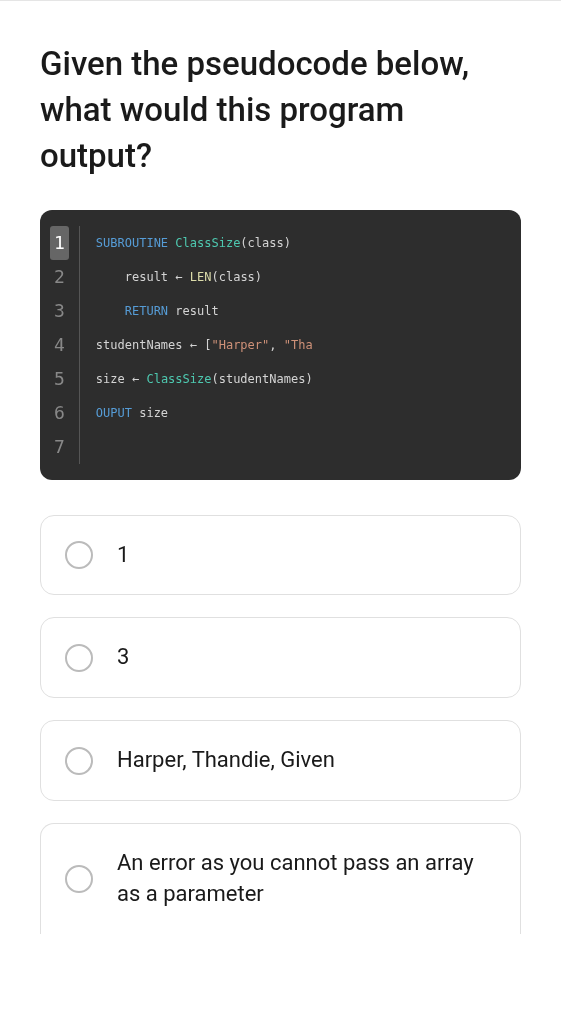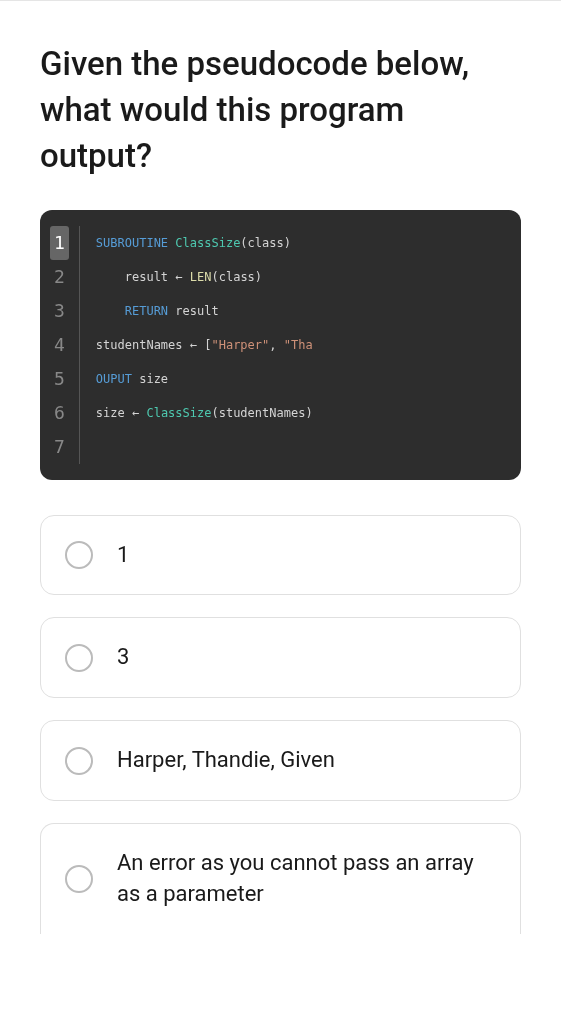--- a/index.html
+++ b/index.html
@@ -120,22 +120,22 @@
         <span>4</span>
         <span>5</span>
         <span>6</span>
         <span>7</span>
       </div>
       <div class="code-lines">
         <div><span class="kw-blue">SUBROUTINE</span> <span class="kw-func">ClassSize</span><span>(class)</span></div>
         <div><span>    result </span><span class="kw-op">←</span><span> </span><span class="kw-yellow">LEN</span><span>(class)</span></div>
         <div><span>    </span><span class="kw-blue">RETURN</span><span> result</span></div>
         <div><span>studentNames </span><span class="kw-op">←</span><span> [</span><span class="kw-str">"Harper"</span><span>, </span><span class="kw-str">"Tha</span></div>
+        <div><span>size </span><span class="kw-op">←</span><span> </span><span class="kw-func">ClassSize</span><span>(studentNames)</span></div>
         <div><span class="kw-blue">OUPUT</span><span> size</span></div>
-        <div><span>size </span><span class="kw-op">←</span><span> </span><span class="kw-func">ClassSize</span><span>(studentNames)</span></div>
       </div>
     </div>
   </div>
 
   <div class="option">
     <div class="radio"></div>
     <div class="option-label">1</div>
   </div>
 
   <div class="option">

